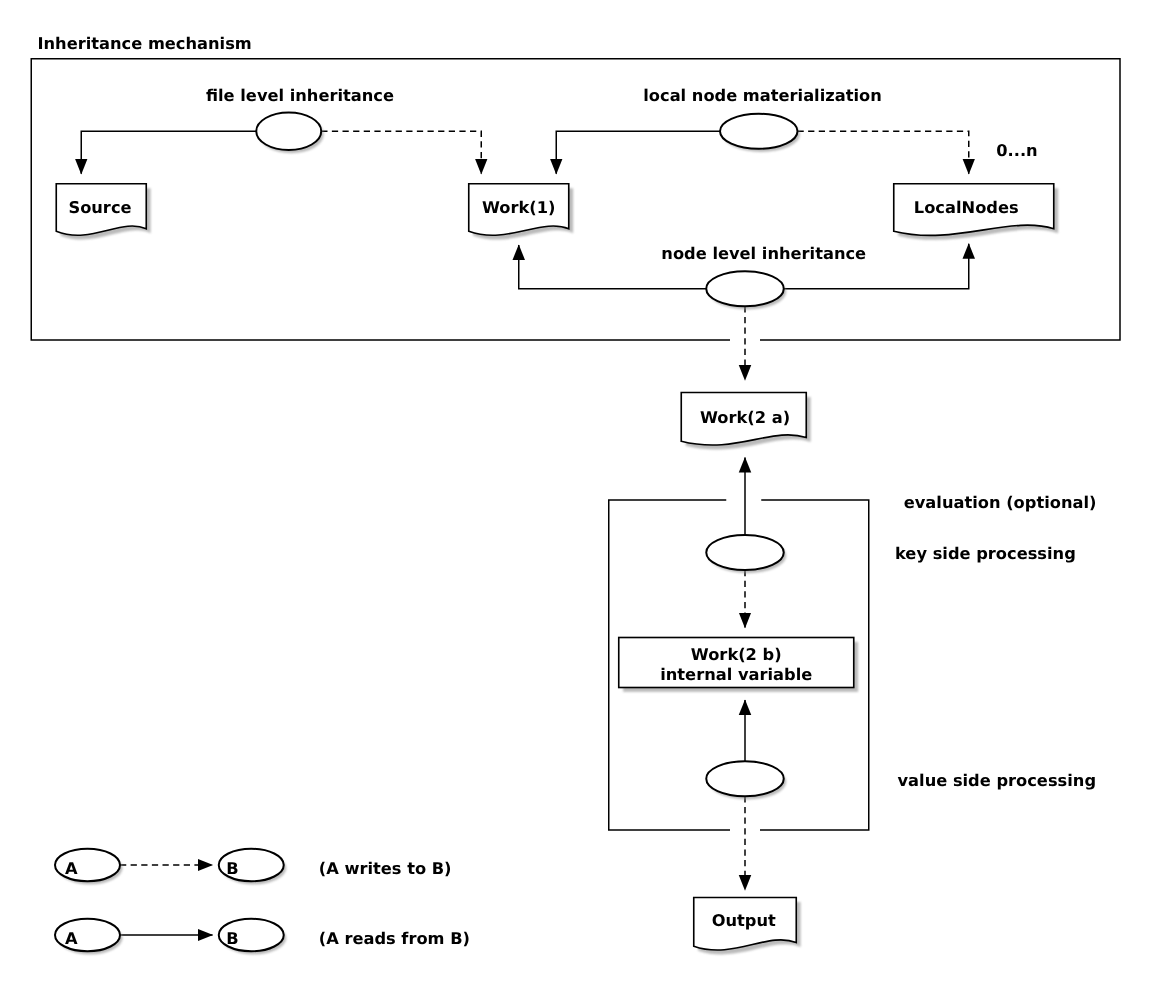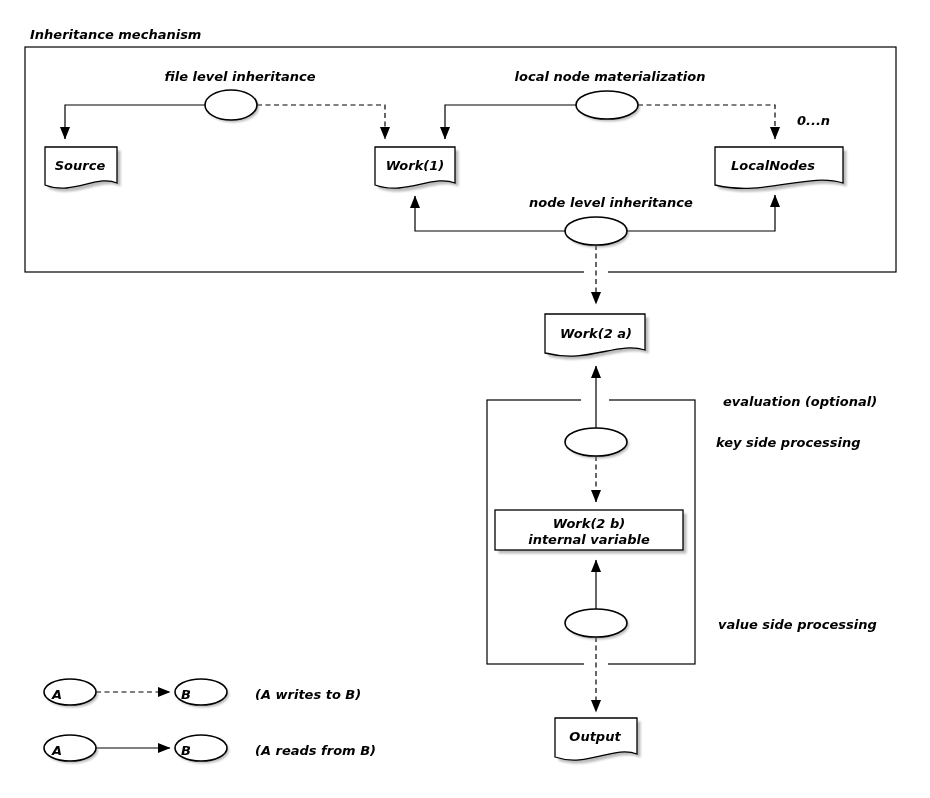--- a/index.html
+++ b/index.html
@@ -8,21 +8,20 @@
     background: #ffffff;
     width: 930px;
     height: 798px;
     overflow: hidden;
   }
   #stage {
     position: relative;
     width: 930px;
     height: 798px;
     background: #ffffff;
-    font-style: italic;
   }
   svg { display: block; }
   .lbl {
     font-family: "DejaVu Sans", "Liberation Sans", sans-serif;
     font-size: 13px;
     font-weight: bold;
     fill: #000000;
   }
   .box    { fill: none; stroke: #000000; stroke-width: 1.2; }
   .doc    { fill: #ffffff; stroke: #000000; stroke-width: 1.3; }

